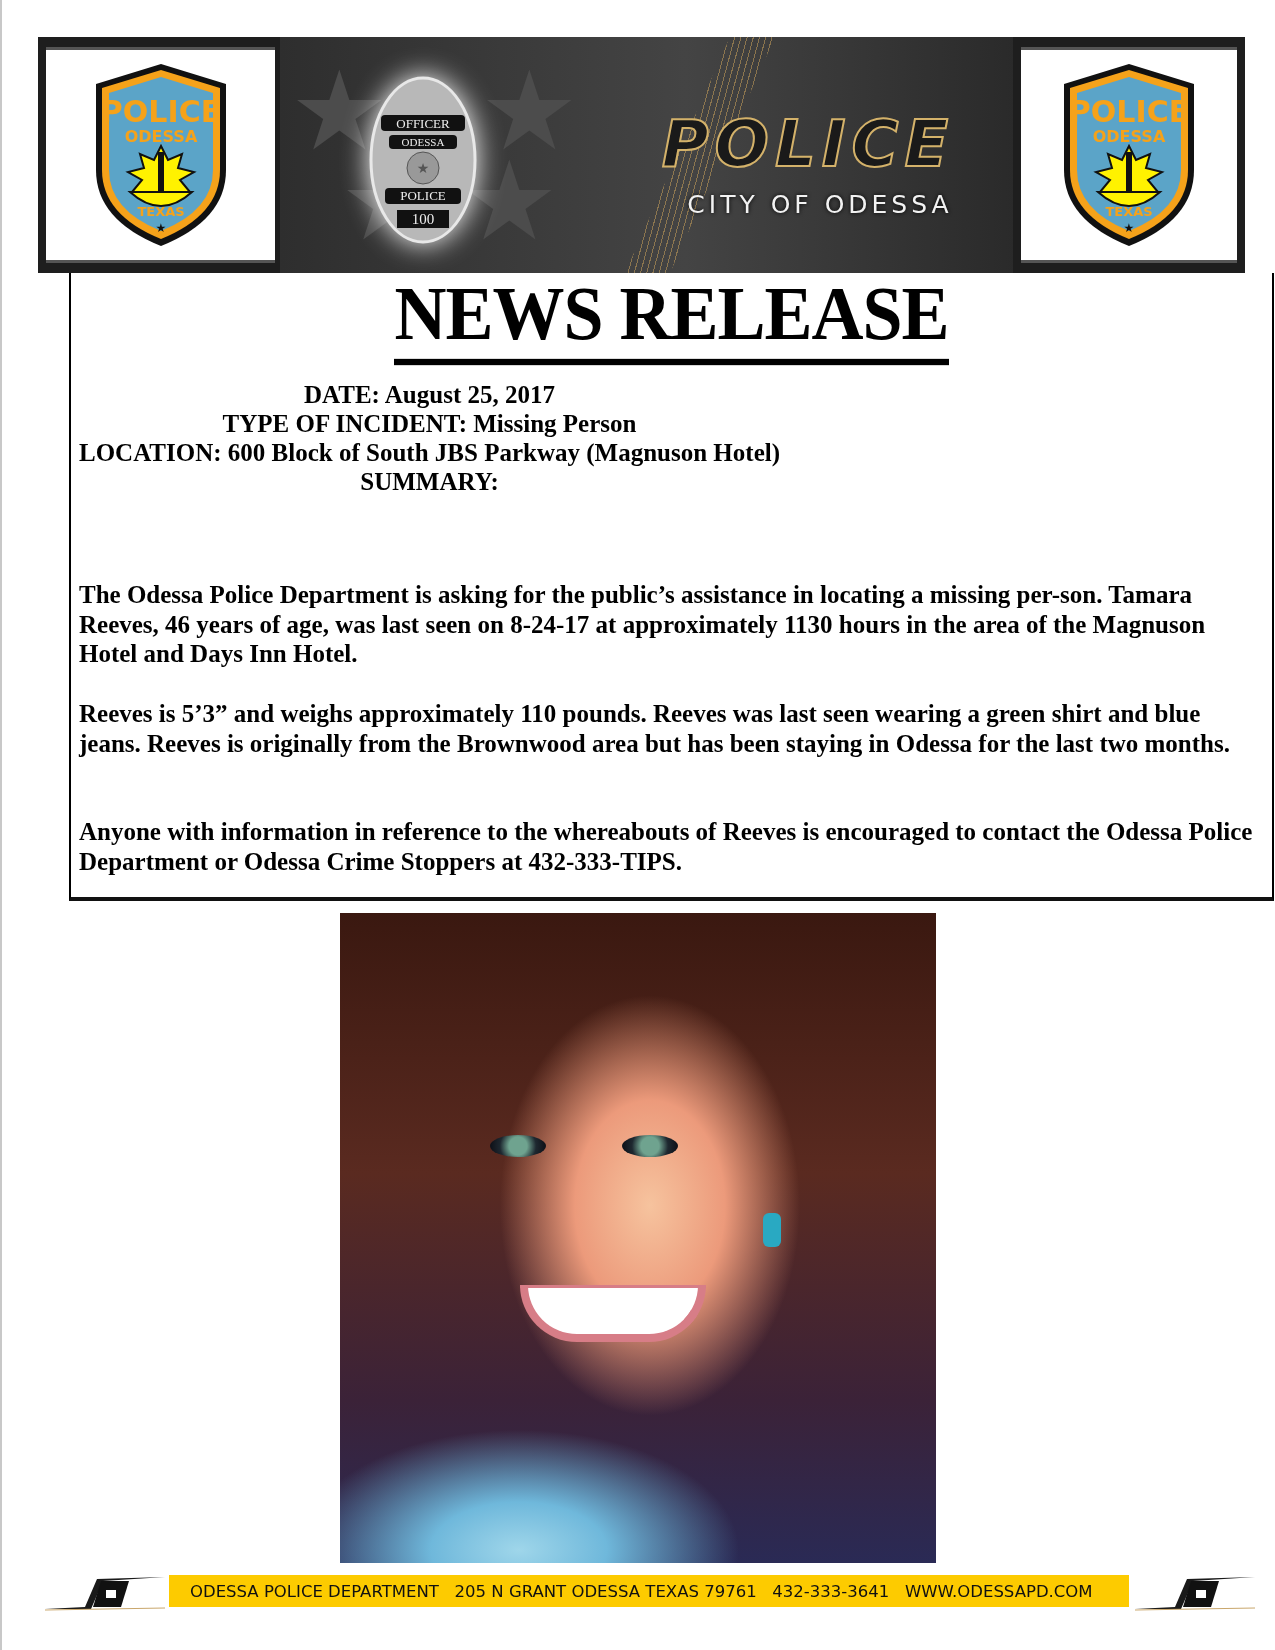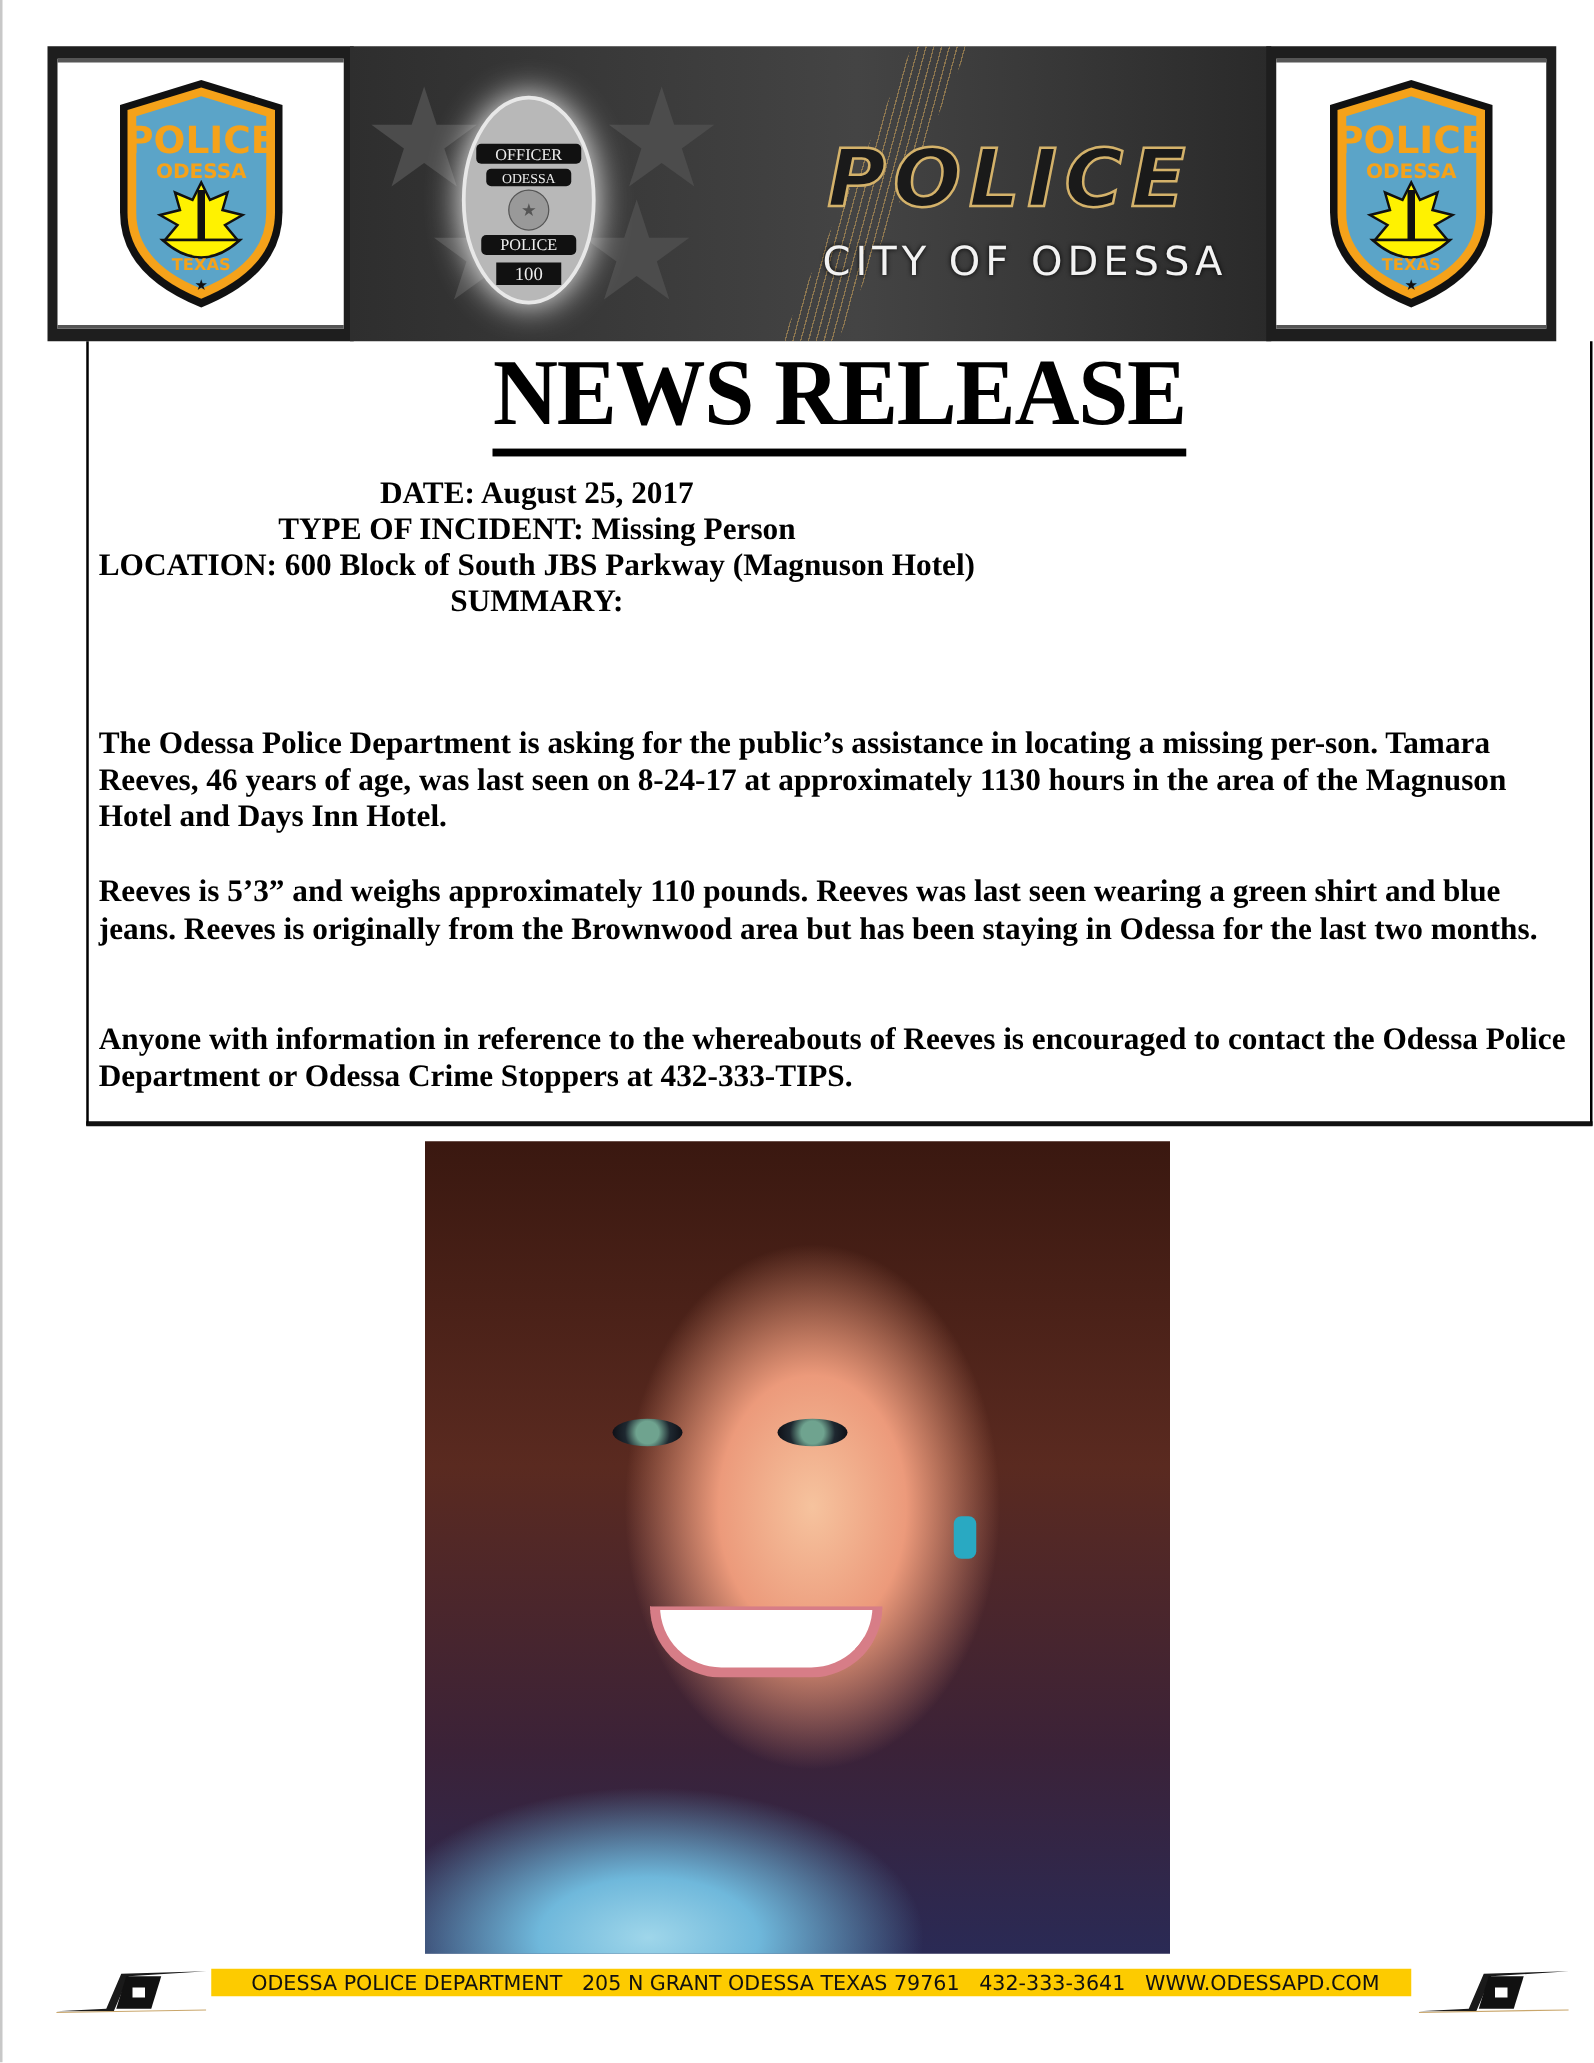--- a/index.html
+++ b/index.html
@@ -41,21 +41,21 @@
     filter:drop-shadow(0 0 14px #fff);
   }
   .police-word {
     position:absolute; left:328px; top:70px; width:400px; text-align:center;
     font-family:"DejaVu Sans", sans-serif; font-weight:bold; font-style:italic;
     font-size:64px; letter-spacing:6px; color:#1a1a1a;
     -webkit-text-stroke:2px #d4b26a;
   }
   .city-word {
     position:absolute; left:350px; top:153px; width:380px; text-align:center;
-    font-family:"DejaVu Sans", sans-serif; font-size:32px; letter-spacing:4px;
+    font-family:"DejaVu Sans", sans-serif; font-size:25px; letter-spacing:4px;
     color:#f2f2f2; text-shadow:0 0 4px #000;
   }
 
   
   .main-box {
     position:absolute; left:38px; top:273px; width:1205px; height:628px;
     box-sizing:border-box; border-left:2px solid #000; border-right:2px solid #000;
     border-bottom:4px solid #111;
     margin-left:31px;
   }
@@ -79,22 +79,22 @@
       radial-gradient(ellipse 220px 120px at 30% 98%, #9fd6ea 0%, #6fb8db 40%, rgba(60,80,160,0) 100%),
       linear-gradient(180deg,#3a1810 0%,#5a2a20 40%,#3b2238 75%,#2a2a55 100%);
   }
   .photo .eye { position:absolute; width:56px; height:22px; border-radius:50%; background:radial-gradient(circle,#6fa38f 0 30%,#1e2830 60%,#0b0b12 100%); }
   .photo .smile { position:absolute; left:180px; top:372px; width:170px; height:46px; border-radius:0 0 90px 90px; background:#fff; border:8px solid #d77d87; border-top-width:3px; }
   .photo .earring { position:absolute; left:423px; top:300px; width:18px; height:34px; border-radius:6px; background:#29a9c2; }
 
   
   .footer-logo { position:absolute; top:1575px; width:120px; height:38px; }
   .footer-bar {
-    position:absolute; left:169px; top:1575px; width:960px; height:22px;
-    background:#fdcb00; display:flex; align-items:center; padding-left:32px; box-sizing:border-box;
+    position:absolute; left:169px; top:1575px; width:960px; height:32px;
+    background:#fdcb00; display:flex; align-items:center; padding-left:21px; box-sizing:border-box;
     font-family:"DejaVu Sans", sans-serif; font-size:16.5px; color:#111; white-space:pre;
   }
 </style>
 </head>
 <body>
 
 <div class="page-edge"></div>
 
 <div class="header">
   <div class="side-box left">

